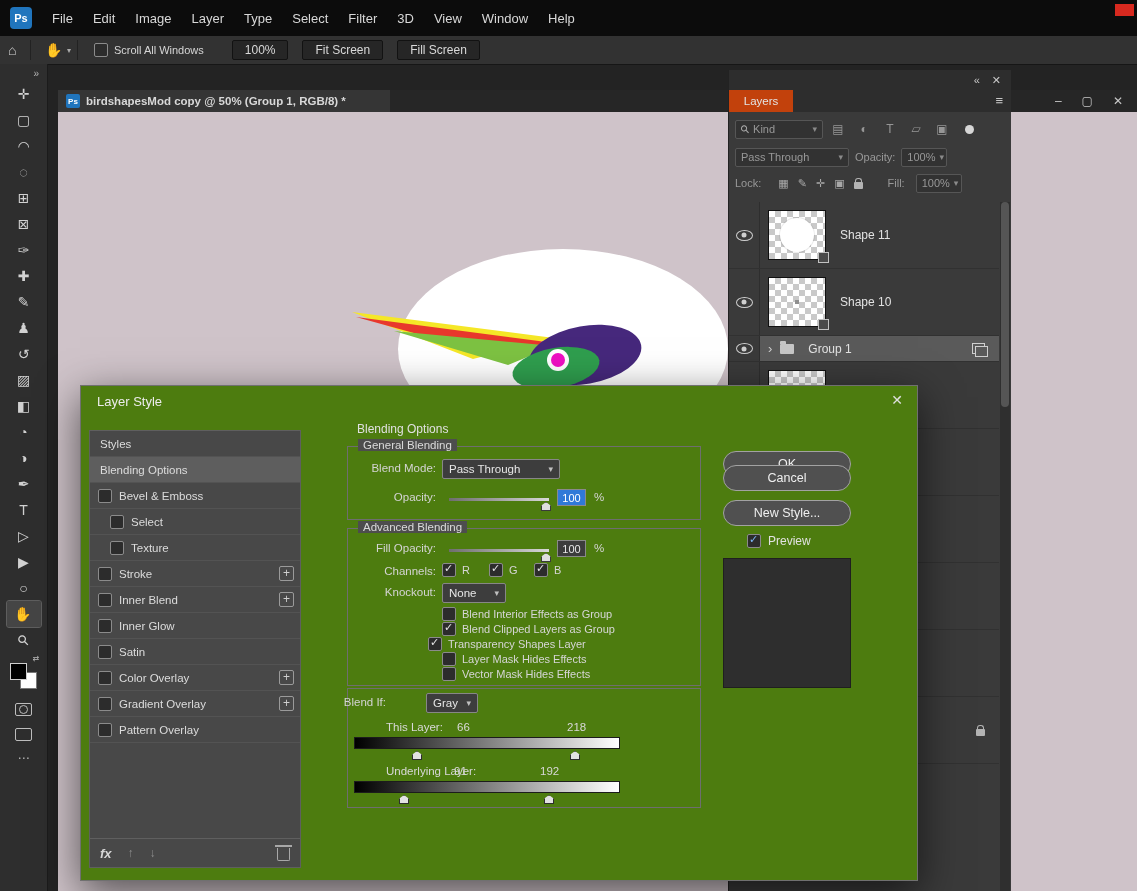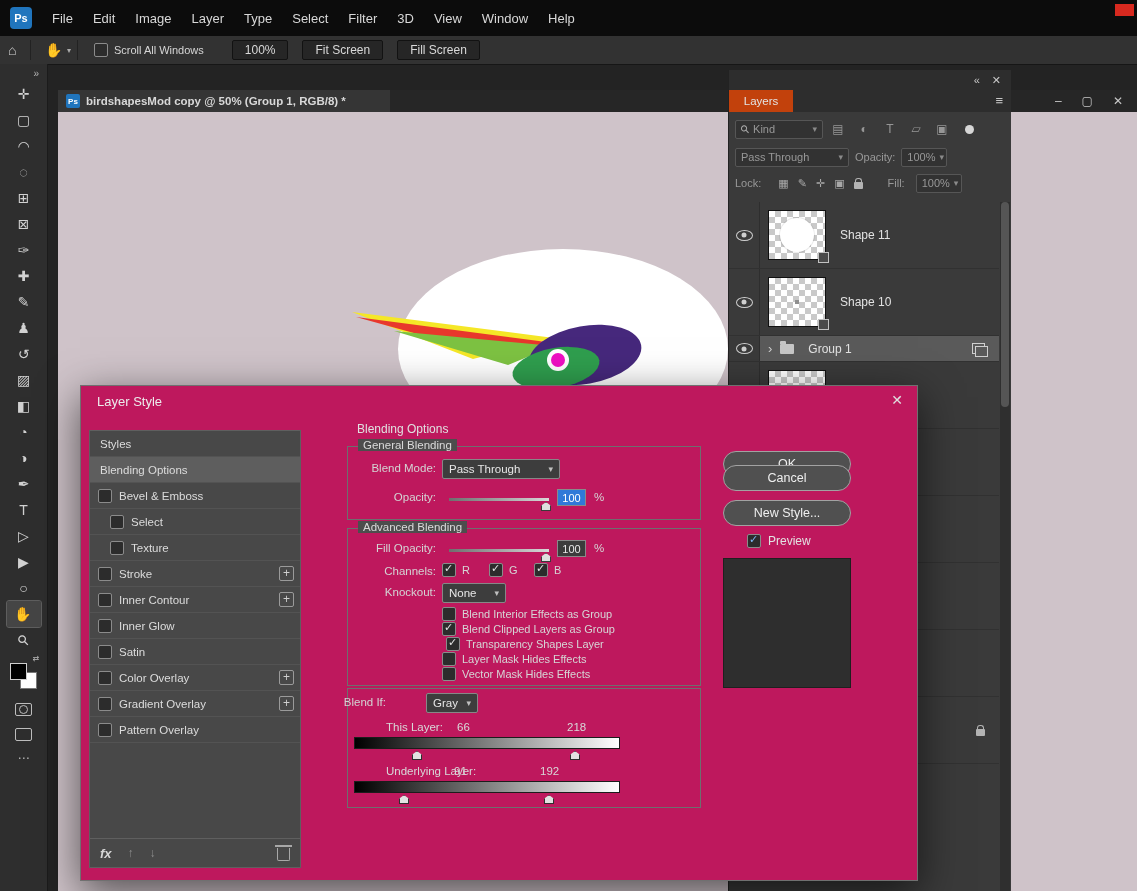--- a/index.html
+++ b/index.html
@@ -79,21 +79,21 @@
   .lname.it{font-style:italic;}
   .gchev{margin-left:8px;color:#cfcfcf;font-size:13px;}
   .mini-folder{width:14px;height:10px;background:#c6c6c6;border-radius:1px;position:relative;margin-left:8px;flex:none;}
   .mini-folder::before{content:"";position:absolute;top:-3px;left:0;width:6px;height:3px;background:#c6c6c6;border-radius:1px 1px 0 0;}
   .dup{position:relative;width:11px;height:9px;border:1px solid #cfcfcf;background:#5a5a5a;margin-left:auto;margin-right:14px;flex:none;}
   .dup::before{content:"";position:absolute;right:-4px;bottom:-4px;width:11px;height:9px;border:1px solid #cfcfcf;background:#5a5a5a;}
   .rowlock{margin-left:auto;margin-right:14px;}
   .pscroll{position:absolute;right:1px;top:132px;width:10px;bottom:0;background:#2f2f2f;}
   .pscroll .pthumb{position:absolute;left:1px;top:0;width:8px;height:205px;background:#555;border-radius:4px;}
   
-  .dialog{position:absolute;left:80px;top:385px;width:838px;height:496px;background:#be185d;border:1px solid #707070;
+  .dialog{position:absolute;left:80px;top:385px;width:838px;height:496px;background:#4d7c0f;border:1px solid #707070;
           box-shadow:0 12px 40px rgba(0,0,0,.6);z-index:50;box-sizing:border-box;}
   .dlg-title{position:absolute;left:16px;top:8px;font-size:13px;color:#ececec;}
   .dlg-close{position:absolute;right:14px;top:6px;font-size:14px;color:#e0e0e0;}
   .styles-box{position:absolute;left:8px;top:44px;width:212px;bottom:12px;background:#484848;border:1px solid #5f5f5f;box-sizing:border-box;}
   .srow{position:relative;height:26px;border-bottom:1px solid #535353;display:flex;align-items:center;padding-left:8px;box-sizing:border-box;}
   .srow .lbl{font-size:11.5px;color:#dcdcdc;margin-left:7px;}
   .srow.hdr .lbl{margin-left:2px;}
   .srow.sel{background:#5e5e5e;}
   .srow.ind{padding-left:20px;}
   .plus{position:absolute;right:6px;top:5px;width:15px;height:15px;border:1px solid #9a9a9a;border-radius:2px;color:#cfcfcf;
@@ -423,21 +423,21 @@
           <span class="cbx"></span>
           <span class="lbl">Texture</span>
         </div>
       <div class="srow">
           <span class="cbx"></span>
           <span class="lbl">Stroke</span>
           <span class="plus"></span>
         </div>
       <div class="srow">
           <span class="cbx"></span>
-          <span class="lbl">Inner Contour</span>
+          <span class="lbl">Inner Blend</span>
           <span class="plus"></span>
         </div>
       <div class="srow">
           <span class="cbx"></span>
           <span class="lbl">Inner Glow</span>
         </div>
       <div class="srow">
           <span class="cbx"></span>
           <span class="lbl">Satin</span>
         </div>
@@ -510,21 +510,21 @@
       </div>
 
       <span class="adv-row" style="left:94px;top:78px;">
         <span class="cbx"></span>
         <span class="chk-label">Blend Interior Effects as Group</span>
       </span>
       <span class="adv-row" style="left:94px;top:93px;">
         <span class="cbx checked"></span>
         <span class="chk-label">Blend Clipped Layers as Group</span>
       </span>
-      <span class="adv-row" style="left:98px;top:108px;">
+      <span class="adv-row" style="left:80px;top:108px;">
         <span class="cbx checked"></span>
         <span class="chk-label">Transparency Shapes Layer</span>
       </span>
       <span class="adv-row" style="left:94px;top:123px;">
         <span class="cbx"></span>
         <span class="chk-label">Layer Mask Hides Effects</span>
       </span>
       <span class="adv-row" style="left:94px;top:138px;">
         <span class="cbx"></span>
         <span class="chk-label">Vector Mask Hides Effects</span>

